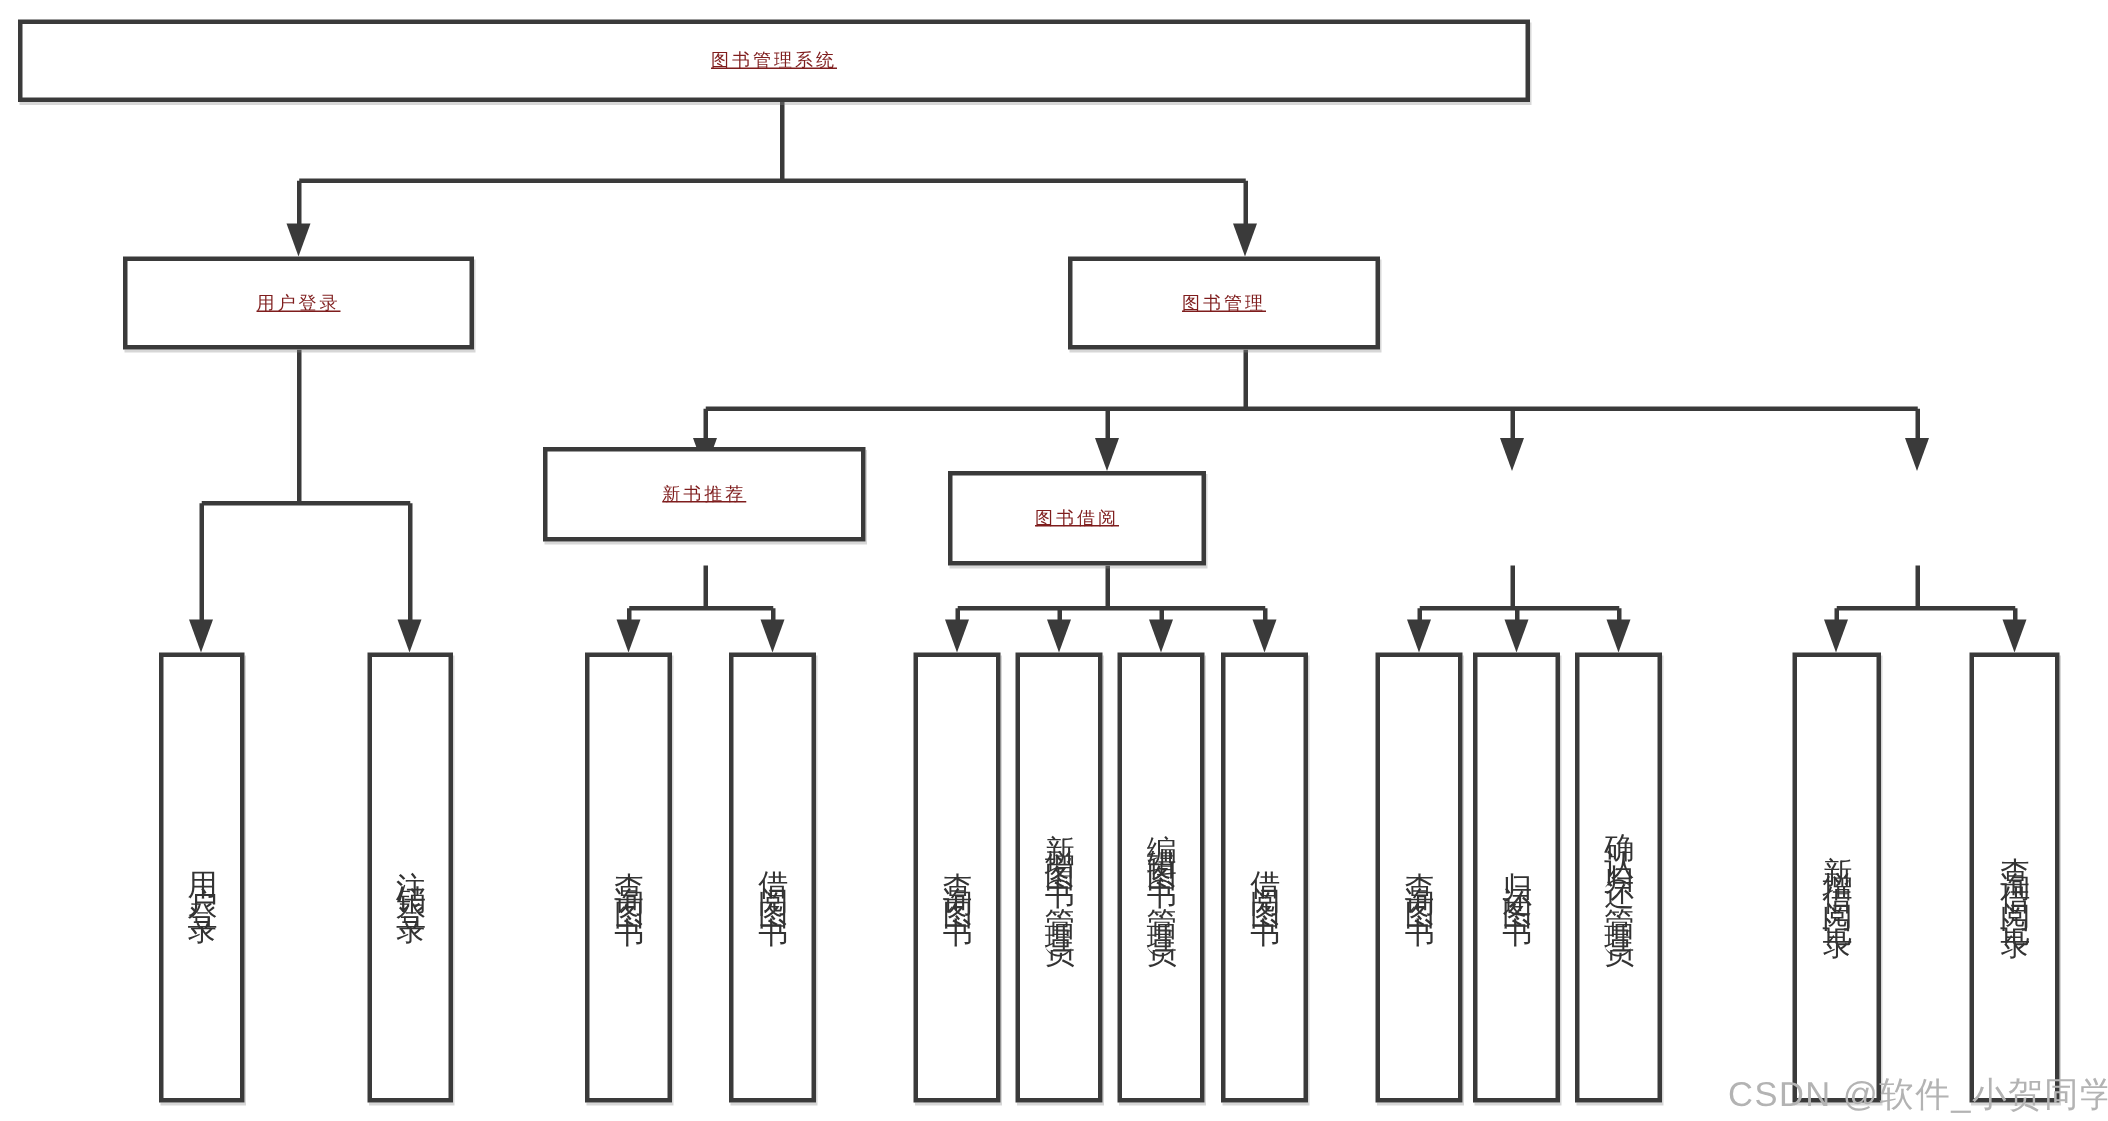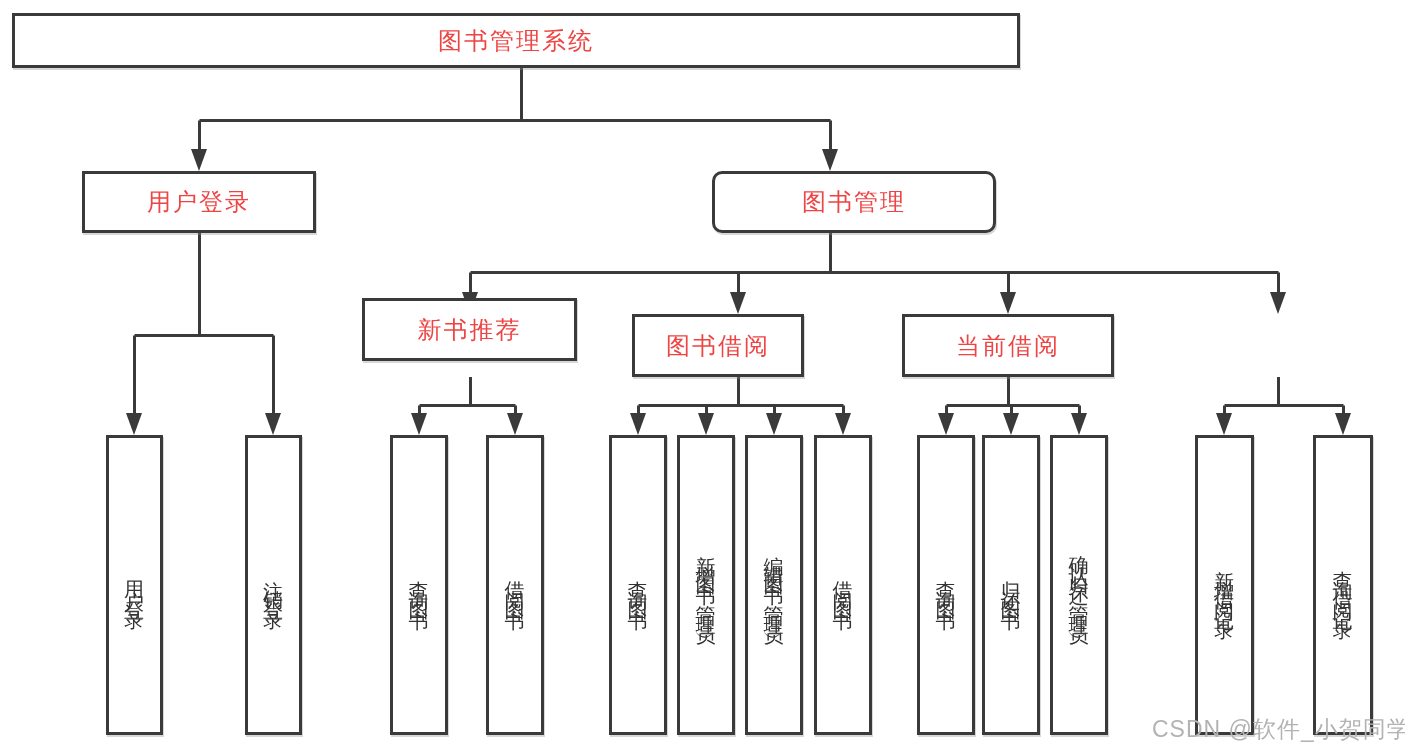--- a/index.html
+++ b/index.html
@@ -22,39 +22,40 @@
     box-sizing: border-box;
     background: #ffffff;
     border: 3px solid #3a3a3a;
     box-shadow: 1px 2px 0 rgba(140,140,140,0.35);
     display: flex;
     align-items: center;
     justify-content: center;
     z-index: 2;
   }
   .node .hlabel {
-    font-size: 24px;
-    color: #ef4444;
+    font-size: 12px;
+    color: #7f1d1d;
     letter-spacing: 2px;
     white-space: nowrap;
+    text-decoration: underline;
   }
   .node .vlabel {
     writing-mode: vertical-rl;
     text-orientation: mixed;
     font-size: 20px;
     color: #333333;
     letter-spacing: 10px;
     line-height: 1;
     white-space: nowrap;
   }
   
   .n-root   { left: 12px;   top: 13px;  width: 1008px; height: 55px; }
   
   .n-login  { left: 82px;   top: 171px; width: 234px;  height: 62px; }
-  .n-mgmt   { left: 712px;  top: 171px; width: 284px;  height: 62px; border-radius: 10px; }
+  .n-mgmt   { left: 712px;  top: 171px; width: 208px;  height: 62px; }
   
   .n-newrec { left: 362px;  top: 298px; width: 215px;  height: 63px; }
   .n-borrow { left: 632px;  top: 314px; width: 172px;  height: 63px; }
   .n-current{ left: 902px;  top: 314px; width: 212px;  height: 63px; }
   .n-record { left: 1173px; top: 314px; width: 211px;  height: 63px; }
   
   .leaf { top: 435px; height: 300px; }
   .n-l1  { left: 106px;  width: 57px; }
   .n-l2  { left: 245px;  width: 57px; }
   .n-l3  { left: 390px;  width: 58px; }
@@ -137,23 +138,20 @@
   <div class="node n-mgmt">
     <span class="hlabel">图书管理</span>
   </div>
 
   <div class="node n-newrec">
     <span class="hlabel">新书推荐</span>
   </div>
   <div class="node n-borrow">
     <span class="hlabel">图书借阅</span>
   </div>
-  <div class="node n-current">
-    <span class="hlabel">当前借阅</span>
-  </div>
 
   <div class="node leaf n-l1">
     <span class="vlabel">用户登录</span>
   </div>
   <div class="node leaf n-l2">
     <span class="vlabel">注销登录</span>
   </div>
   <div class="node leaf n-l3">
     <span class="vlabel">查询图书</span>
   </div>

